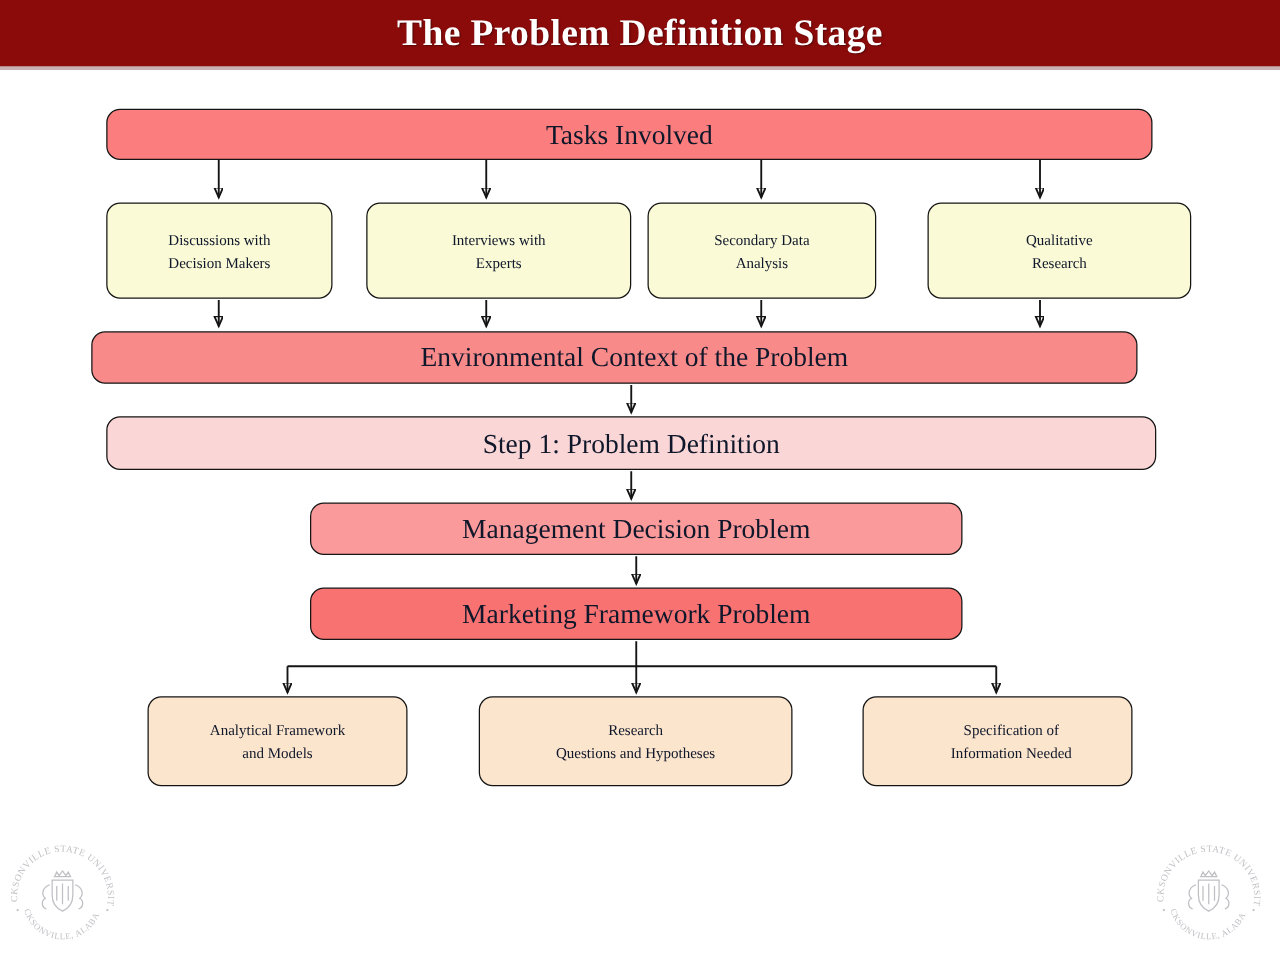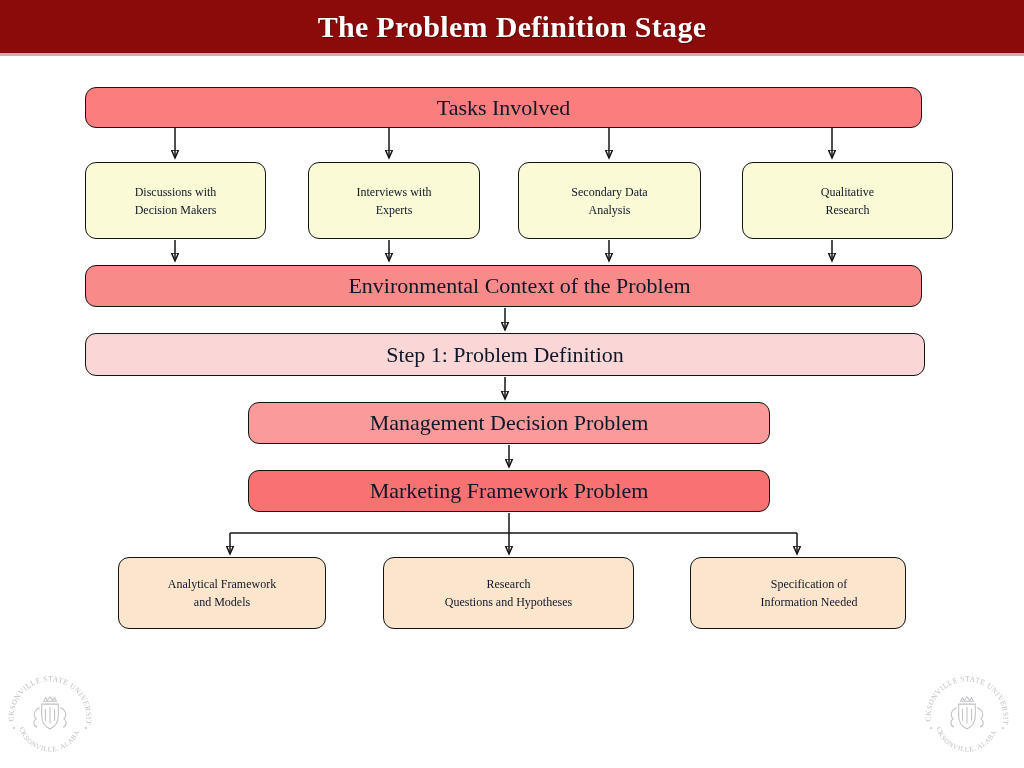--- a/index.html
+++ b/index.html
@@ -22,24 +22,24 @@
   .bx{
     position:absolute;box-sizing:border-box;
     border:1.6px solid var(--box_border,#141414);border-radius:11px;
     display:flex;align-items:center;justify-content:center;text-align:center;
     white-space:pre-line;color:#0f172a;
   }
   .big{font-size:22px;}
   .sml{font-size:12px;line-height:1.5;}
   #bx-tasks{left:85px;top:87px;width:837px;height:41px;background:var(--salmon,#fb7d7d);}
   #bx-t1{left:85px;top:162px;width:181px;height:77px;background:var(--cream,#fafad6);}
-  #bx-t2{left:308px;top:162px;width:172px;height:77px;background:var(--cream,#fafad6);}
+  #bx-t2{left:293px;top:162px;width:212px;height:77px;background:var(--cream,#fafad6);}
   #bx-t3{left:518px;top:162px;width:183px;height:77px;background:var(--cream,#fafad6);}
   #bx-t4{left:742px;top:162px;width:211px;height:77px;background:var(--cream,#fafad6);}
-  #bx-env{left:85px;top:265px;width:837px;height:42px;background:var(--salmon2,#f98a8a);padding-left:32px;}
+  #bx-env{left:73px;top:265px;width:837px;height:42px;background:var(--salmon2,#f98a8a);padding-left:32px;}
   #bx-step{left:85px;top:333px;width:840px;height:43px;background:var(--pink_light,#fbd6d6);}
   #bx-mgmt{left:248px;top:402px;width:522px;height:42px;background:var(--salmon_soft,#fa9a9a);}
   #bx-mkt{left:248px;top:470px;width:522px;height:42px;background:var(--red_strong,#f97272);}
   #bx-o1{left:118px;top:557px;width:208px;height:72px;background:var(--peach,#fce5cd);}
   #bx-o2{left:383px;top:557px;width:251px;height:72px;background:var(--peach,#fce5cd);}
   #bx-o3{left:690px;top:557px;width:216px;height:72px;background:var(--peach,#fce5cd);padding-left:22px;}
   
   #wires{position:absolute;left:0;top:0;width:1024px;height:768px;pointer-events:none;}
   #wires line,#wires path{stroke:var(--arrow,#141414);stroke-width:1.5;fill:none;}
   

